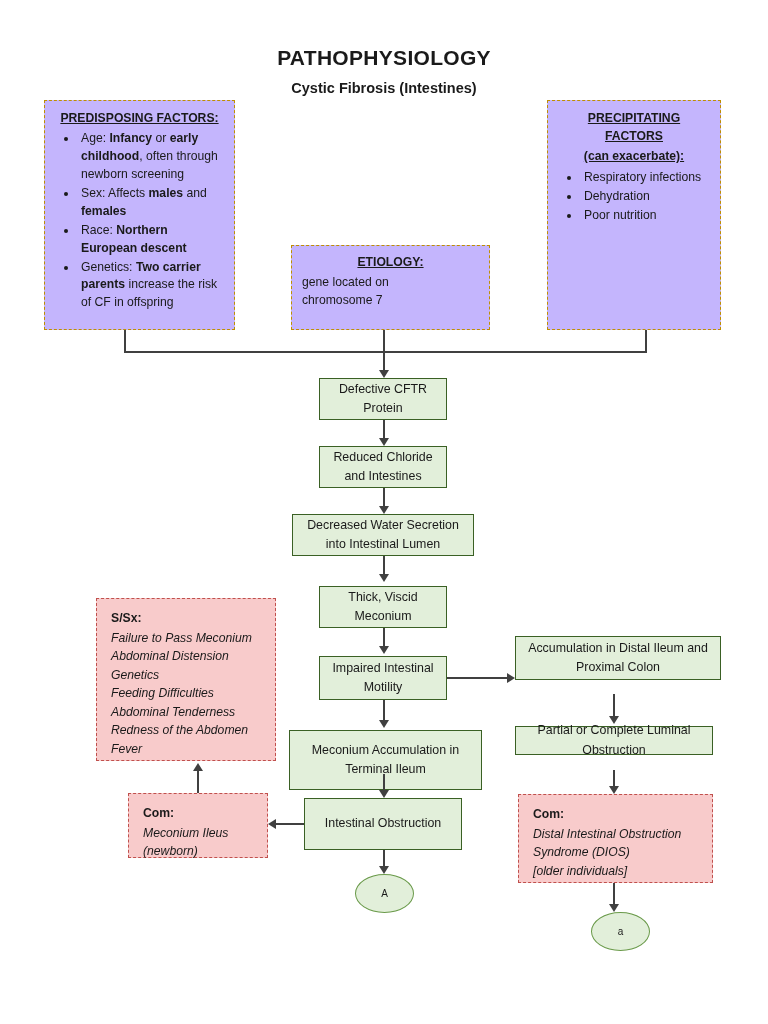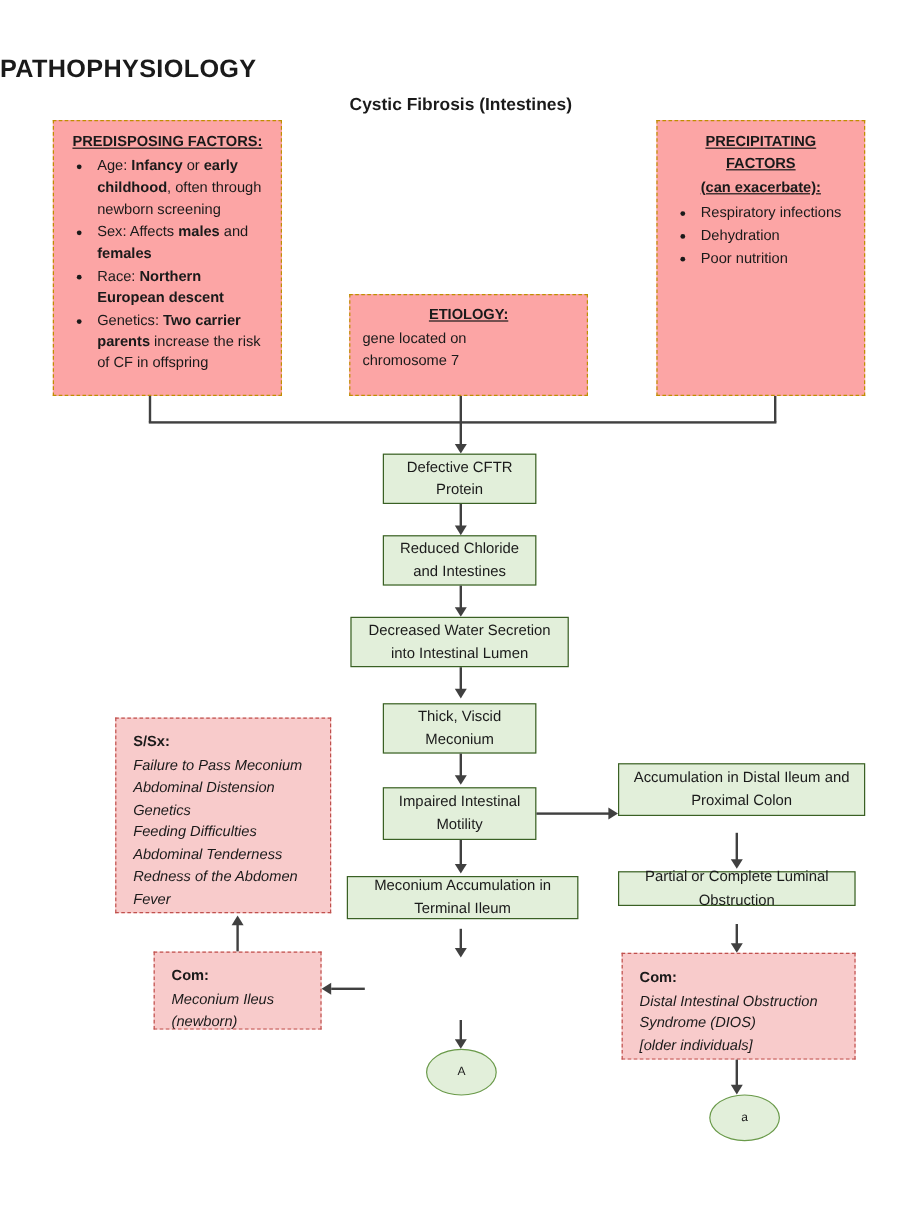--- a/index.html
+++ b/index.html
@@ -18,41 +18,42 @@
     background: #ffffff;
     overflow: hidden;
   }
 
   
   .title-main {
     position: absolute;
     left: 0;
     top: 46px;
     width: 768px;
+    text-align: center;
     font-size: 21px;
     font-weight: bold;
     letter-spacing: 0.3px;
   }
   .title-sub {
     position: absolute;
     left: 0;
     top: 80px;
     width: 768px;
     text-align: center;
     font-size: 14.5px;
     font-weight: bold;
   }
 
   
   .node {
     position: absolute;
     box-sizing: border-box;
   }
   .cream {
-    background: #fca5a5;
+    background: #c4b5fd;
     border: 1.5px dashed #bf8f00;
   }
   .green {
     background: #e2efda;
     border: 1.4px solid #3a6024;
     display: flex;
     align-items: center;
     justify-content: center;
     text-align: center;
     font-size: 12.4px;
@@ -229,25 +230,26 @@
   <div class="node green" style="left:319px; top:586px; width:128px; height:42px;">Thick, Viscid Meconium</div>
 
   <div class="vline" style="left:383px; top:628px; height:24px;"></div>
   <div class="arrow-down" style="left:379px; top:646px;"></div>
 
   <div class="node green" style="left:319px; top:656px; width:128px; height:44px;">Impaired Intestinal Motility</div>
 
   <div class="vline" style="left:383px; top:700px; height:24px;"></div>
   <div class="arrow-down" style="left:379px; top:720px;"></div>
 
-  <div class="node green" style="left:289px; top:730px; width:193px; height:36px;">Meconium Accumulation in Terminal Ileum</div>
+  <div class="node green" style="left:289px; top:730px; width:193px; height:60px;">Meconium Accumulation in Terminal Ileum</div>
 
   <div class="vline" style="left:383px; top:774px; height:20px;"></div>
   <div class="arrow-down" style="left:379px; top:790px;"></div>
 
+  <div class="node green" style="left:304px; top:798px; width:158px; height:52px;">Intestinal Obstruction</div>
 
   <div class="vline" style="left:383px; top:850px; height:22px;"></div>
   <div class="arrow-down" style="left:379px; top:866px;"></div>
 
   <div class="ellipse" style="left:355px; top:874px; width:57px; height:37px;">A</div>
 
   <div class="hline" style="left:447px; top:677px; width:62px;"></div>
   <div class="arrow-right" style="left:507px; top:673px;"></div>
 
   <div class="node green" style="left:515px; top:636px; width:206px; height:44px;">Accumulation in Distal Ileum and Proximal Colon</div>

